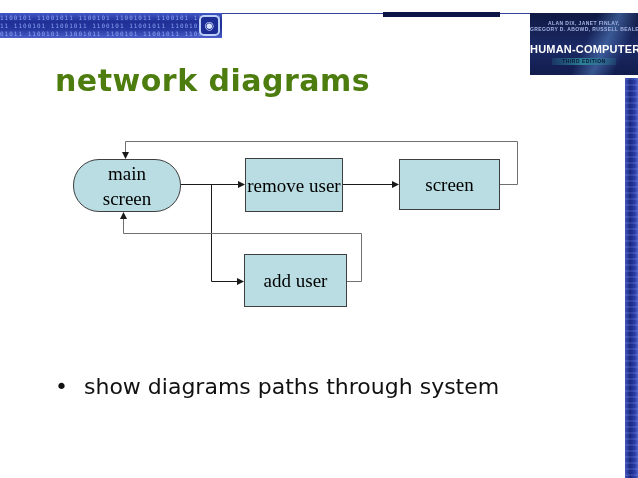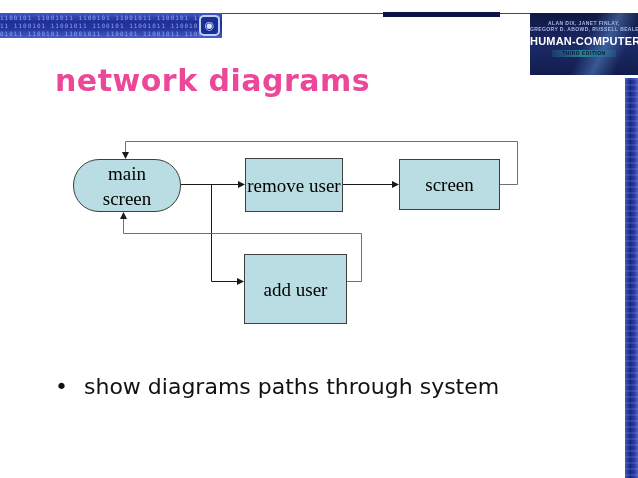--- a/index.html
+++ b/index.html
@@ -44,60 +44,60 @@
     font-family:"Liberation Sans",sans-serif;
   }
   .cover-authors{
     font-size:5px;line-height:6px;font-weight:bold;letter-spacing:0.4px;
     color:#a8b6e4;white-space:nowrap;
   }
   .cover-title{
     font-size:11px;line-height:12px;font-weight:bold;letter-spacing:0.2px;
     color:#ffffff;white-space:nowrap;
   }
-  .cover-title.first{margin-top:3px;}
+  .cover-title.first{margin-top:11px;}
   .cover-edition{
     margin:3px auto 0 auto;width:64px;
     background:linear-gradient(to right,rgba(44,130,150,0.2),#2c8296,rgba(44,130,150,0.2));
     font-size:5px;line-height:7px;font-weight:bold;color:#0b1738;letter-spacing:0.5px;
   }
 
   
   .sidebar{
     position:absolute;left:625px;top:78px;width:13px;height:400px;
     background:
       repeating-linear-gradient(to bottom,rgba(140,170,255,0.18) 0 2px,rgba(0,0,0,0) 2px 6px),
       linear-gradient(to right,#4054bc 0%,#18277f 40%,#2d3da8 75%,#5063c4 100%);
   }
 
   
   .title{
     position:absolute;left:55px;top:63px;margin:0;
-    font-size:30px;font-weight:bold;color:#ec4899;letter-spacing:0.5px;
+    font-size:30px;font-weight:bold;color:#4d7c0f;letter-spacing:0.5px;
     font-family:"DejaVu Sans",sans-serif;
   }
   .bullet-line{
     position:absolute;left:55px;top:374px;width:560px;
     font-size:22px;color:#111;display:flex;align-items:baseline;
     font-family:"DejaVu Sans",sans-serif;
   }
   .bullet-dot{margin-right:16px;font-size:22px;}
 
   
   .edges-svg{position:absolute;left:0;top:0;width:638px;height:478px;z-index:1;}
   .node{
     position:absolute;z-index:2;background:#b9dde2;border:1px solid #3f3f3f;
     display:flex;align-items:center;justify-content:center;text-align:center;
     font-family:"Liberation Serif","DejaVu Serif",serif;font-size:19px;line-height:25px;
     color:#000;box-sizing:border-box;
   }
   .node-main   {left:73px; top:159px;width:108px;height:53px;padding:0 15px;border-radius:26px;}
   .node-remove {left:245px;top:158px;width:98px; height:54px;padding:0 0;}
   .node-confirm{left:399px;top:159px;width:101px;height:51px;padding:0 6px;}
-  .node-add    {left:244px;top:254px;width:103px;height:70px;padding:0 6px;}
+  .node-add    {left:244px;top:254px;width:103px;height:53px;padding:0 6px;}
 </style>
 </head>
 <body>
 
 <div class="slide">
 
   <div class="banner">
     <div class="banner-digits">1100101 11001011 1100101 11001011 1100101 11001011 1100101 11001011 1100101 11001011 1100101 11001011 1100101 11001011 1100101 11001011 1100101 11001011 1100101 11001011 1100101 11001011 1100101 11001011 1100101 11001011 1100101 11001011 1100101 11001011 1100101 11001011</div>
     <div class="banner-icon">◉</div>
   </div>

